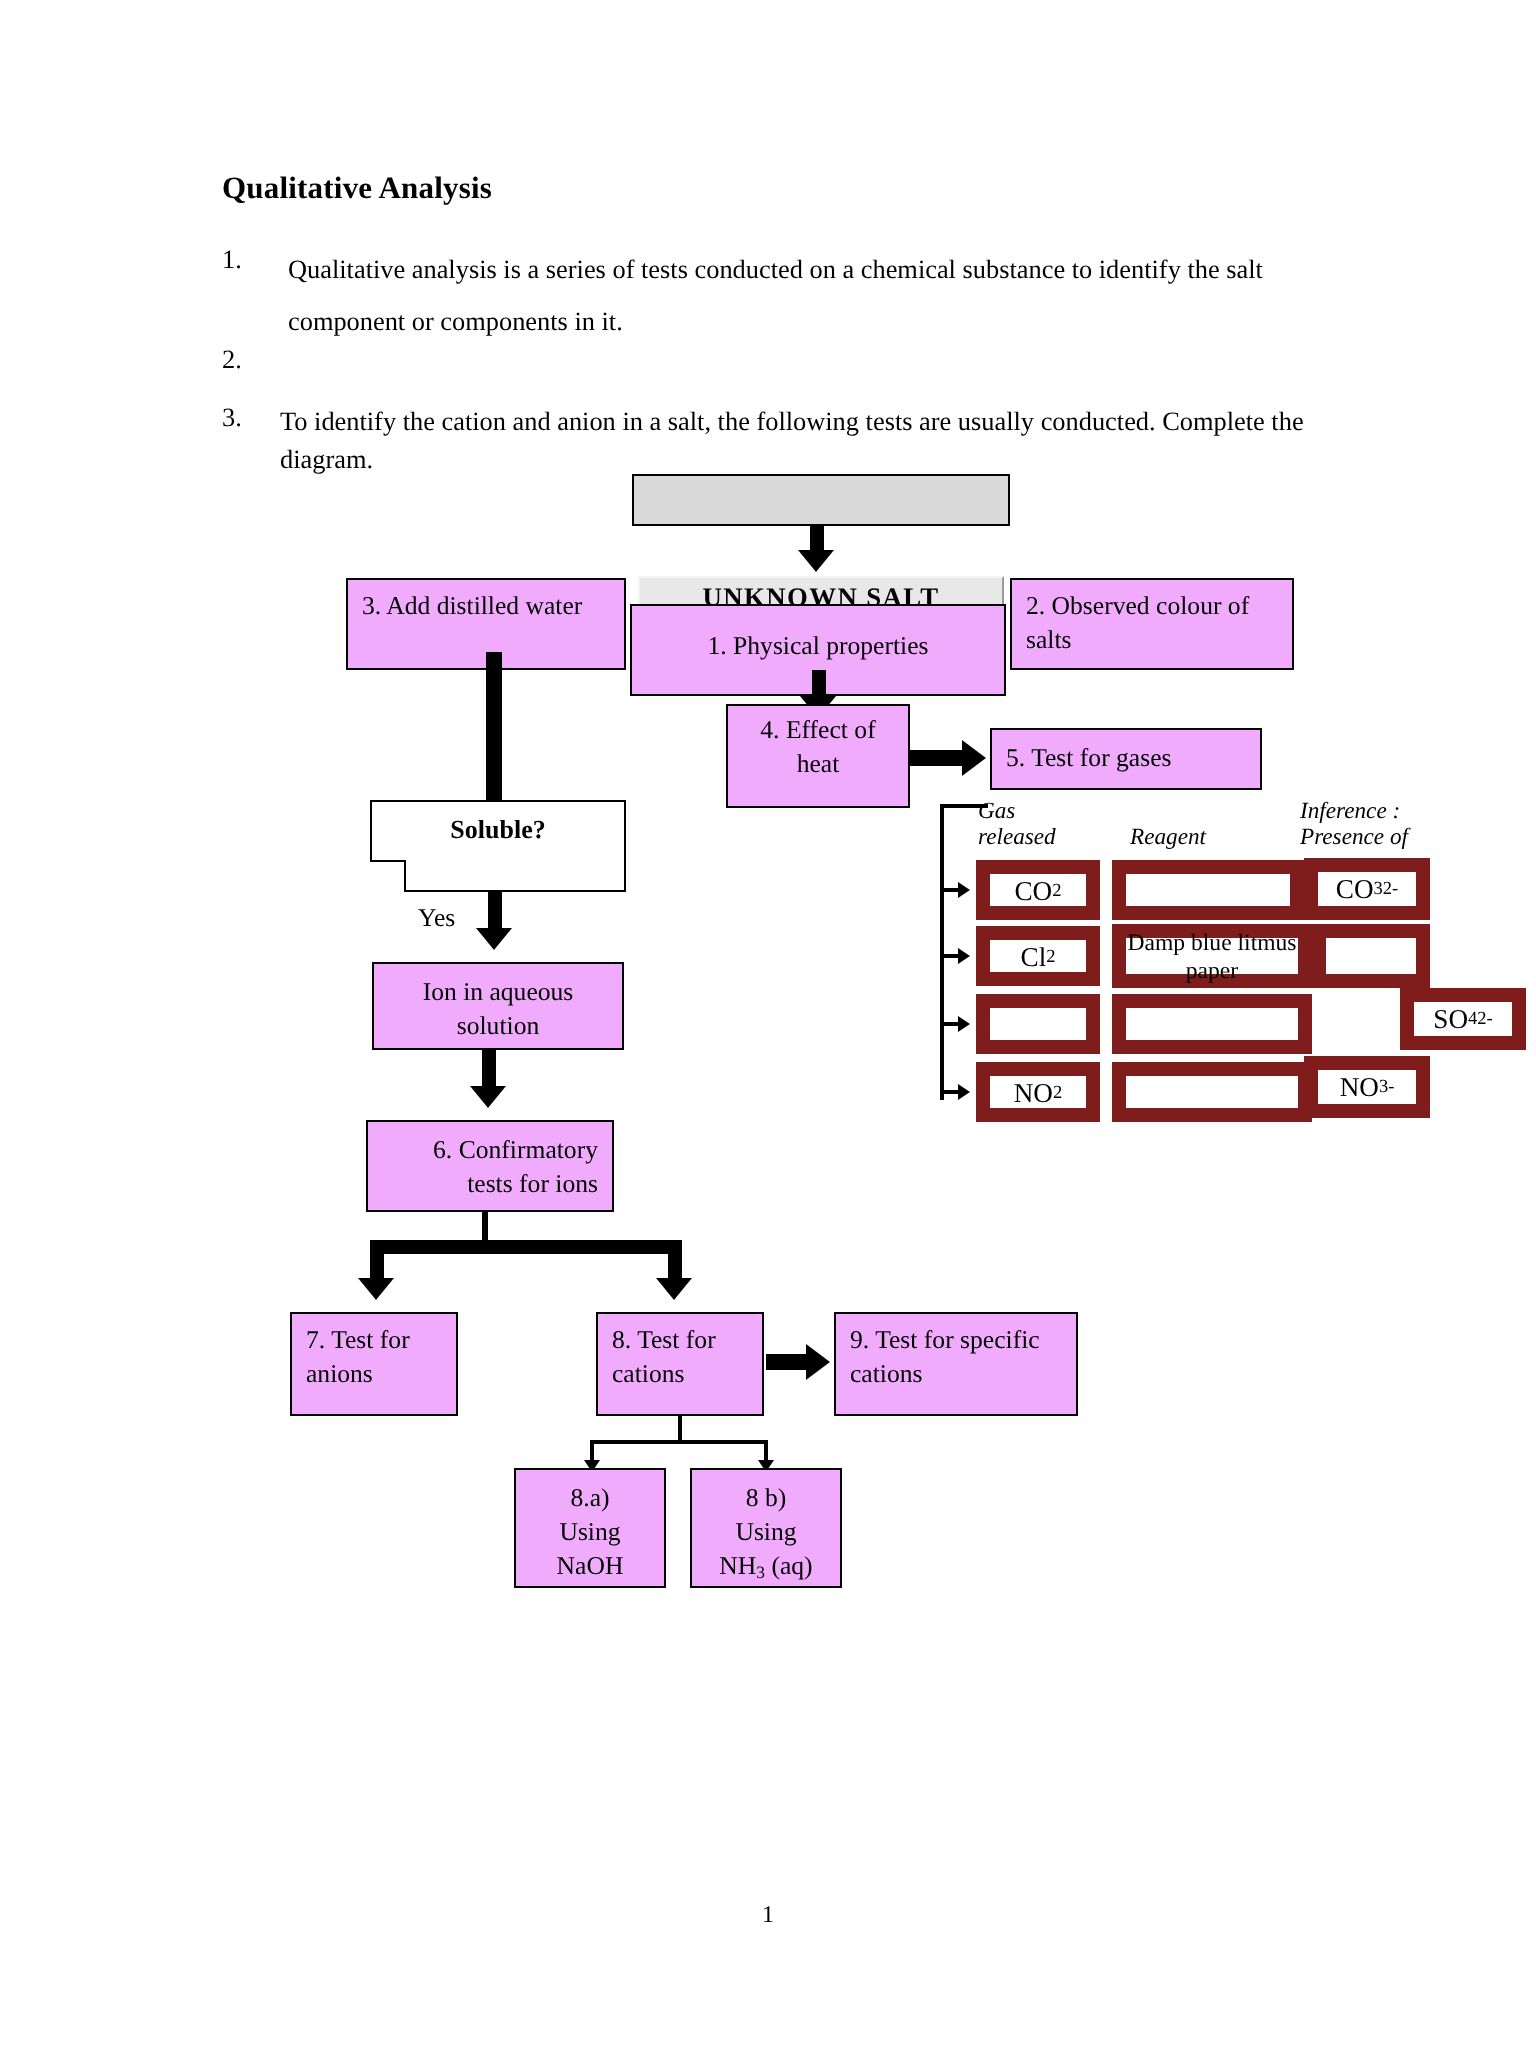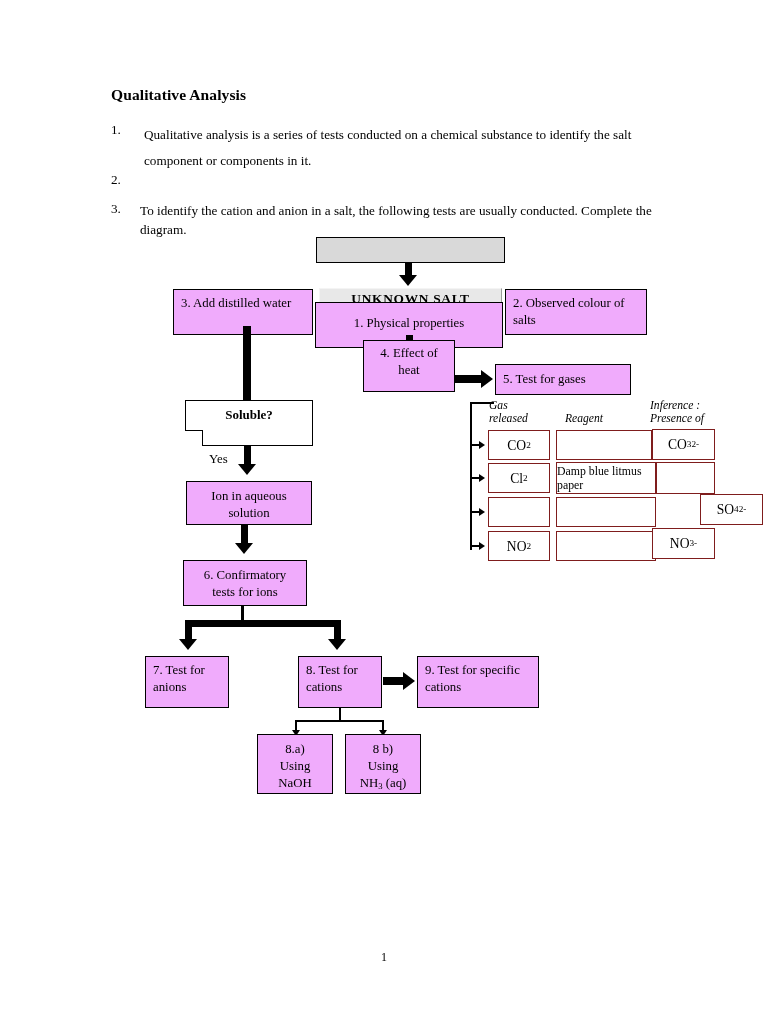--- a/index.html
+++ b/index.html
@@ -161,23 +161,23 @@
   .gas-hdr {
     position: absolute;
     font-style: italic;
     font-size: 11.6px;
     line-height: 13px;
     text-align: left;
   }
   .gcell {
     position: absolute;
     box-sizing: border-box;
-    border: 1px solid #7f1d1d;
-    background: #ffffff;
-    text-align: left;
+    border: 7px solid #7f1d1d;
+    background: #ffffff;
+    text-align: center;
     font-size: 13.6px;
     display: flex;
     align-items: center;
     justify-content: center;
     line-height: 15px;
   }
   .gcell.sm { font-size: 11.8px; }
   sub { font-size: 0.68em; vertical-align: -0.22em; }
   sup { font-size: 0.68em; vertical-align: 0.42em; }
 
@@ -214,21 +214,21 @@
 
   <div class="box" style="left:173px; top:289px; width:140px; height:46px;">3.  Add distilled water</div>
   <div class="box thick center" style="left:315px; top:289px; width:188px; height:46px; padding-top:12px;margin-top:13px;">1. Physical properties</div>
   <div class="box" style="left:505px; top:289px; width:142px; height:46px;">2. Observed colour of salts</div>
 
   <div class="vline" style="left:243px; top:326px; width:8px; height:78px;"></div>
 
   <div class="vline" style="left:406px; top:335px; width:7px; height:17px;"></div>
   <div class="arrowhead-down" style="left:400px; top:348px;"></div>
 
-  <div class="box thick center" style="left:363px; top:340px; width:92px; height:52px; padding-top:4px;">4.  Effect of heat</div>
+  <div class="box thick center" style="left:363px; top:352px; width:92px; height:52px; padding-top:4px;">4.  Effect of heat</div>
 
   <div class="hline" style="left:455px; top:375px; width:28px; height:8px;"></div>
   <div class="arrowhead-right" style="left:481px; top:370px;"></div>
 
   <div class="box" style="left:495px; top:364px; width:136px; height:31px; padding-top:6px;">5. Test for gases</div>
 
   <div class="gas-hdr" style="left:489px; top:399px; width:62px;">
     <div>Gas</div>
     <div>released</div>
   </div>
@@ -273,21 +273,21 @@
 
   <div class="yes-label">Yes</div>
   <div class="vline" style="left:244px; top:446px; width:7px; height:22px;"></div>
   <div class="arrowhead-down" style="left:238px; top:464px;"></div>
 
   <div class="box center" style="left:186px; top:481px; width:126px; height:44px; padding-top:6px;">Ion in aqueous solution</div>
 
   <div class="vline" style="left:241px; top:525px; width:7px; height:22px;"></div>
   <div class="arrowhead-down" style="left:235px; top:543px;"></div>
 
-  <div class="box center" style="left:183px; top:560px; width:124px; height:46px; padding-top:6px;">6. Confirmatory tests for ions</div>
+  <div class="box center" style="left:183px; top:560px; width:124px; height:46px; padding-top:6px;text-align:right;">6. Confirmatory tests for ions</div>
 
   <div class="vline" style="left:241px; top:606px; width:3px; height:17px;"></div>
   <div class="hline" style="left:185px; top:620px; width:156px; height:7px;"></div>
   <div class="vline" style="left:185px; top:620px; width:7px; height:23px;"></div>
   <div class="arrowhead-down" style="left:179px; top:639px;"></div>
   <div class="vline" style="left:334px; top:620px; width:7px; height:23px;"></div>
   <div class="arrowhead-down" style="left:328px; top:639px;"></div>
 
   <div class="box" style="left:145px; top:656px; width:84px; height:52px;">7. Test for anions</div>
   <div class="box" style="left:298px; top:656px; width:84px; height:52px;">8. Test for cations</div>

